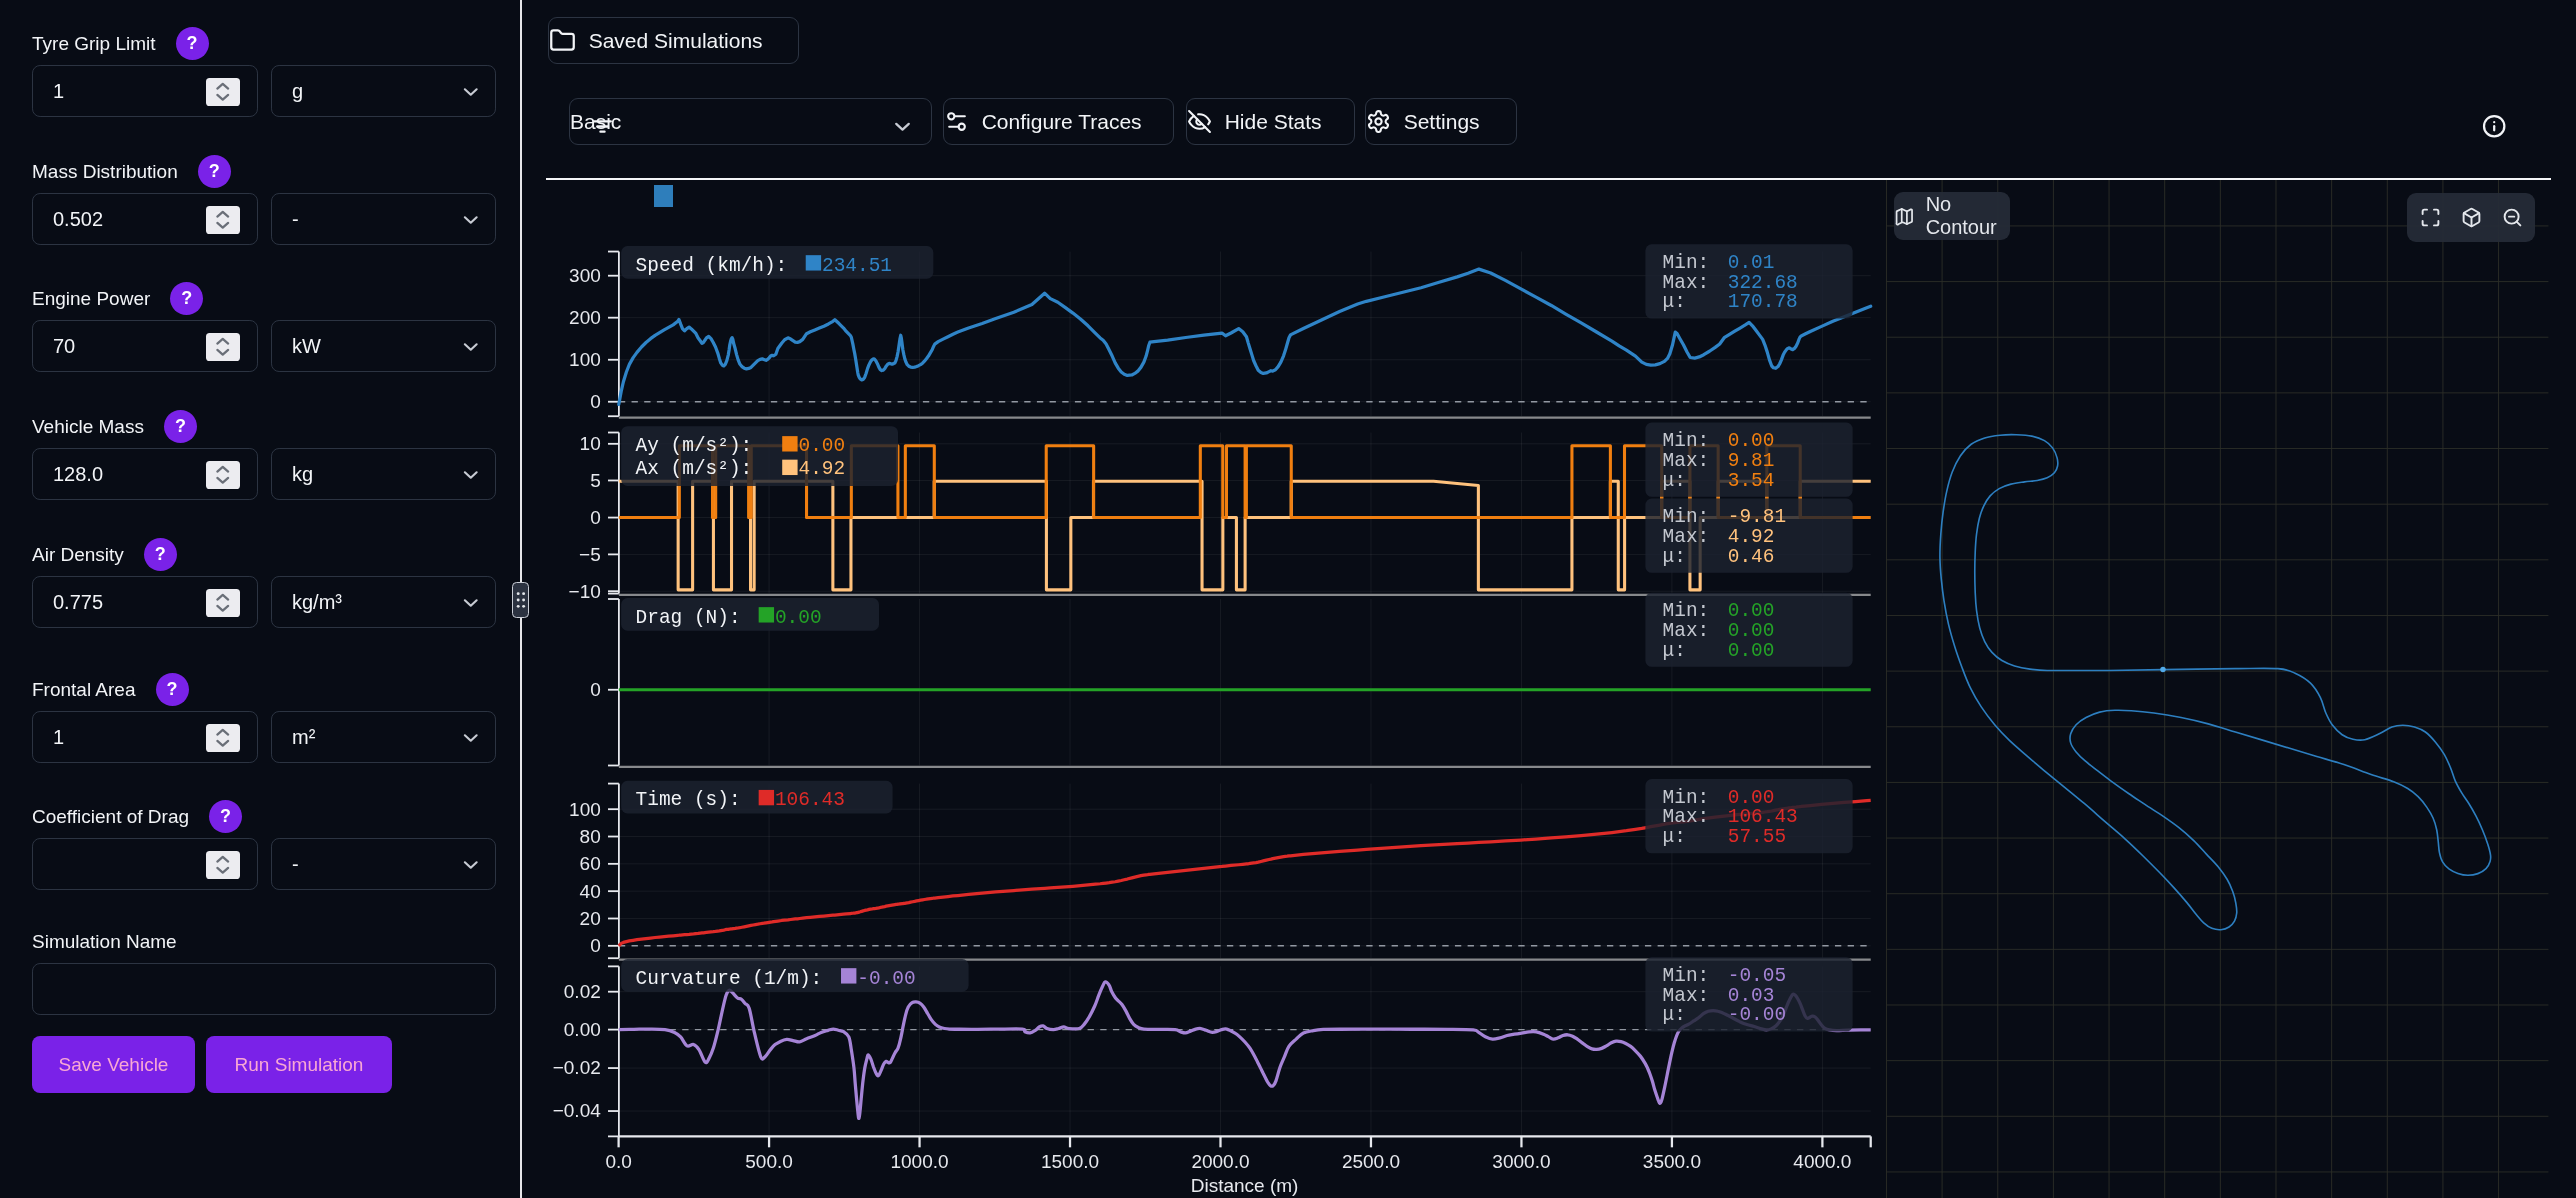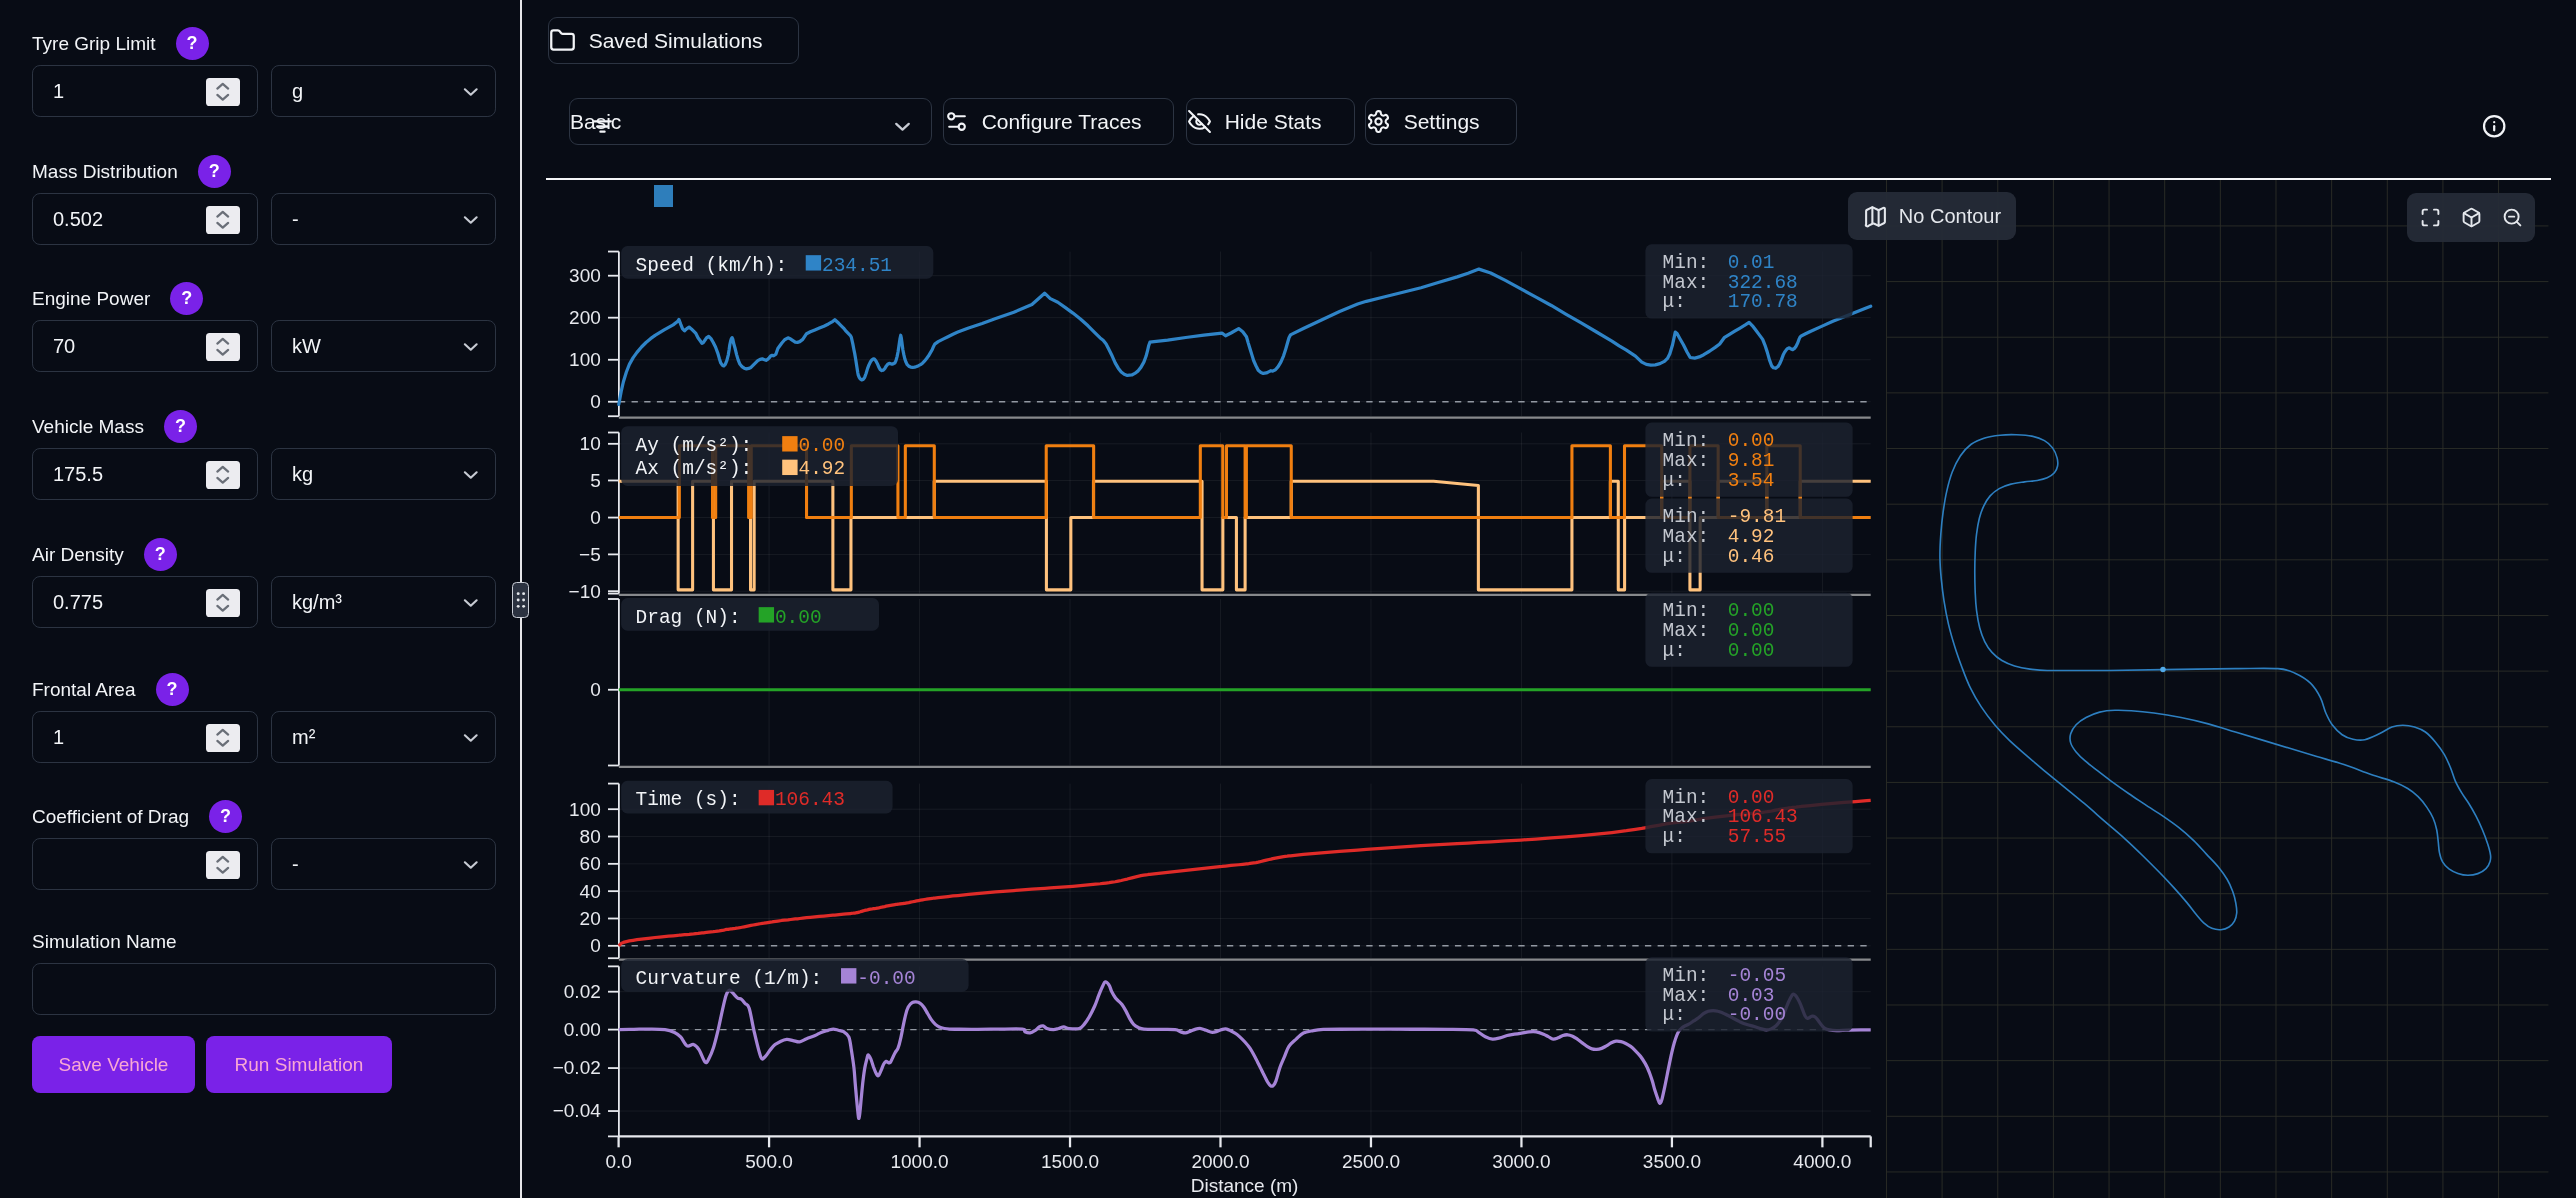--- a/index.html
+++ b/index.html
@@ -339,21 +339,21 @@
     <span class="ival">kW</span>
     <svg class="selchev" width="23.5" height="23.5" viewBox="0 0 24 24" fill="none" stroke="#c7cbd3" stroke-width="2.2" stroke-linecap="round" stroke-linejoin="round">
       <path d="M6 9.5l6 5.5 6-5.5"></path>
     </svg>
   </div>
 <div class="lblrow" style="top:410px">
     <span class="lbl">Vehicle Mass</span>
     <span class="q">?</span>
   </div>
 <div class="input" style="top:448px">
-    <span class="ival">175.5</span>
+    <span class="ival">128.0</span>
     <div class="spin">
       <svg width="23.5" height="23.5" viewBox="0 0 24 24" fill="none" stroke="#6a6f78" stroke-width="2.3" stroke-linecap="round" stroke-linejoin="round">
         <path d="M6.5 8.8 12 4l5.5 4.8"></path>
         <path d="M6.5 15.2 12 20l5.5-4.8"></path>
       </svg>
     </div>
   </div>
 <div class="select" style="top:448px">
     <span class="ival">kg</span>
     <svg class="selchev" width="23.5" height="23.5" viewBox="0 0 24 24" fill="none" stroke="#c7cbd3" stroke-width="2.2" stroke-linecap="round" stroke-linejoin="round">
@@ -468,21 +468,21 @@
 <svg width="25" height="25" viewBox="0 0 24 24" fill="none" stroke="#f2f4f7" stroke-width="2" stroke-linecap="round" stroke-linejoin="round">
       <path d="M12.22 2h-.44a2 2 0 0 0-2 2v.18a2 2 0 0 1-1 1.73l-.43.25a2 2 0 0 1-2 0l-.15-.08a2 2 0 0 0-2.73.73l-.22.38a2 2 0 0 0 .73 2.73l.15.1a2 2 0 0 1 1 1.72v.51a2 2 0 0 1-1 1.74l-.15.09a2 2 0 0 0-.73 2.73l.22.38a2 2 0 0 0 2.73.73l.15-.08a2 2 0 0 1 2 0l.43.25a2 2 0 0 1 1 1.73V20a2 2 0 0 0 2 2h.44a2 2 0 0 0 2-2v-.18a2 2 0 0 1 1-1.73l.43-.25a2 2 0 0 1 2 0l.15.08a2 2 0 0 0 2.73-.73l.22-.39a2 2 0 0 0-.73-2.73l-.15-.08a2 2 0 0 1-1-1.74v-.5a2 2 0 0 1 1-1.74l.15-.09a2 2 0 0 0 .73-2.73l-.22-.38a2 2 0 0 0-2.73-.73l-.15.08a2 2 0 0 1-2 0l-.43-.25a2 2 0 0 1-1-1.73V4a2 2 0 0 0-2-2z"></path>
       <circle cx="12" cy="12" r="3"></circle>
     </svg>
 Settings</a>
 <svg style="position:absolute;left:2482px;top:114px" width="24.4" height="24.4" viewBox="0 0 24 24" fill="none" stroke="#f2f4f7" stroke-width="2.2" stroke-linecap="round">
     <circle cx="12" cy="12" r="10"></circle>
     <path d="M12 16v-4"></path>
     <path d="M12 8h.01"></path>
   </svg>
-<a class="mapbtn" style="left:1848px;top:192px;width:168px;height:48px">
+<a class="mapbtn" style="left:1894px;top:192px;width:116px;height:48px">
 <svg width="25" height="25" viewBox="0 0 24 24" fill="none" stroke="#e4e7ec" stroke-width="2" stroke-linecap="round" stroke-linejoin="round">
       <path d="M14.106 5.553a2 2 0 0 0 1.788 0l3.659-1.83A1 1 0 0 1 21 4.619v12.764a1 1 0 0 1-.553.894l-4.553 2.277a2 2 0 0 1-1.788 0l-3.212-1.606a2 2 0 0 0-1.788 0l-3.659 1.83A1 1 0 0 1 3 19.381V6.618a1 1 0 0 1 .553-.894l4.553-2.277a2 2 0 0 1 1.788 0z"></path>
       <path d="M15 5.764v15"></path>
       <path d="M9 3.236v15"></path>
     </svg>
 No Contour</a>
 <div class="mapbtn" style="left:2407px;top:193px;width:128px;height:49px;gap:20px">
 <svg width="21" height="21" viewBox="0 0 24 24" fill="none" stroke="#e4e7ec" stroke-width="2.2" stroke-linecap="round" stroke-linejoin="round">
       <path d="M8 3H5a2 2 0 0 0-2 2v3"></path>
       <path d="M21 8V5a2 2 0 0 0-2-2h-3"></path>

